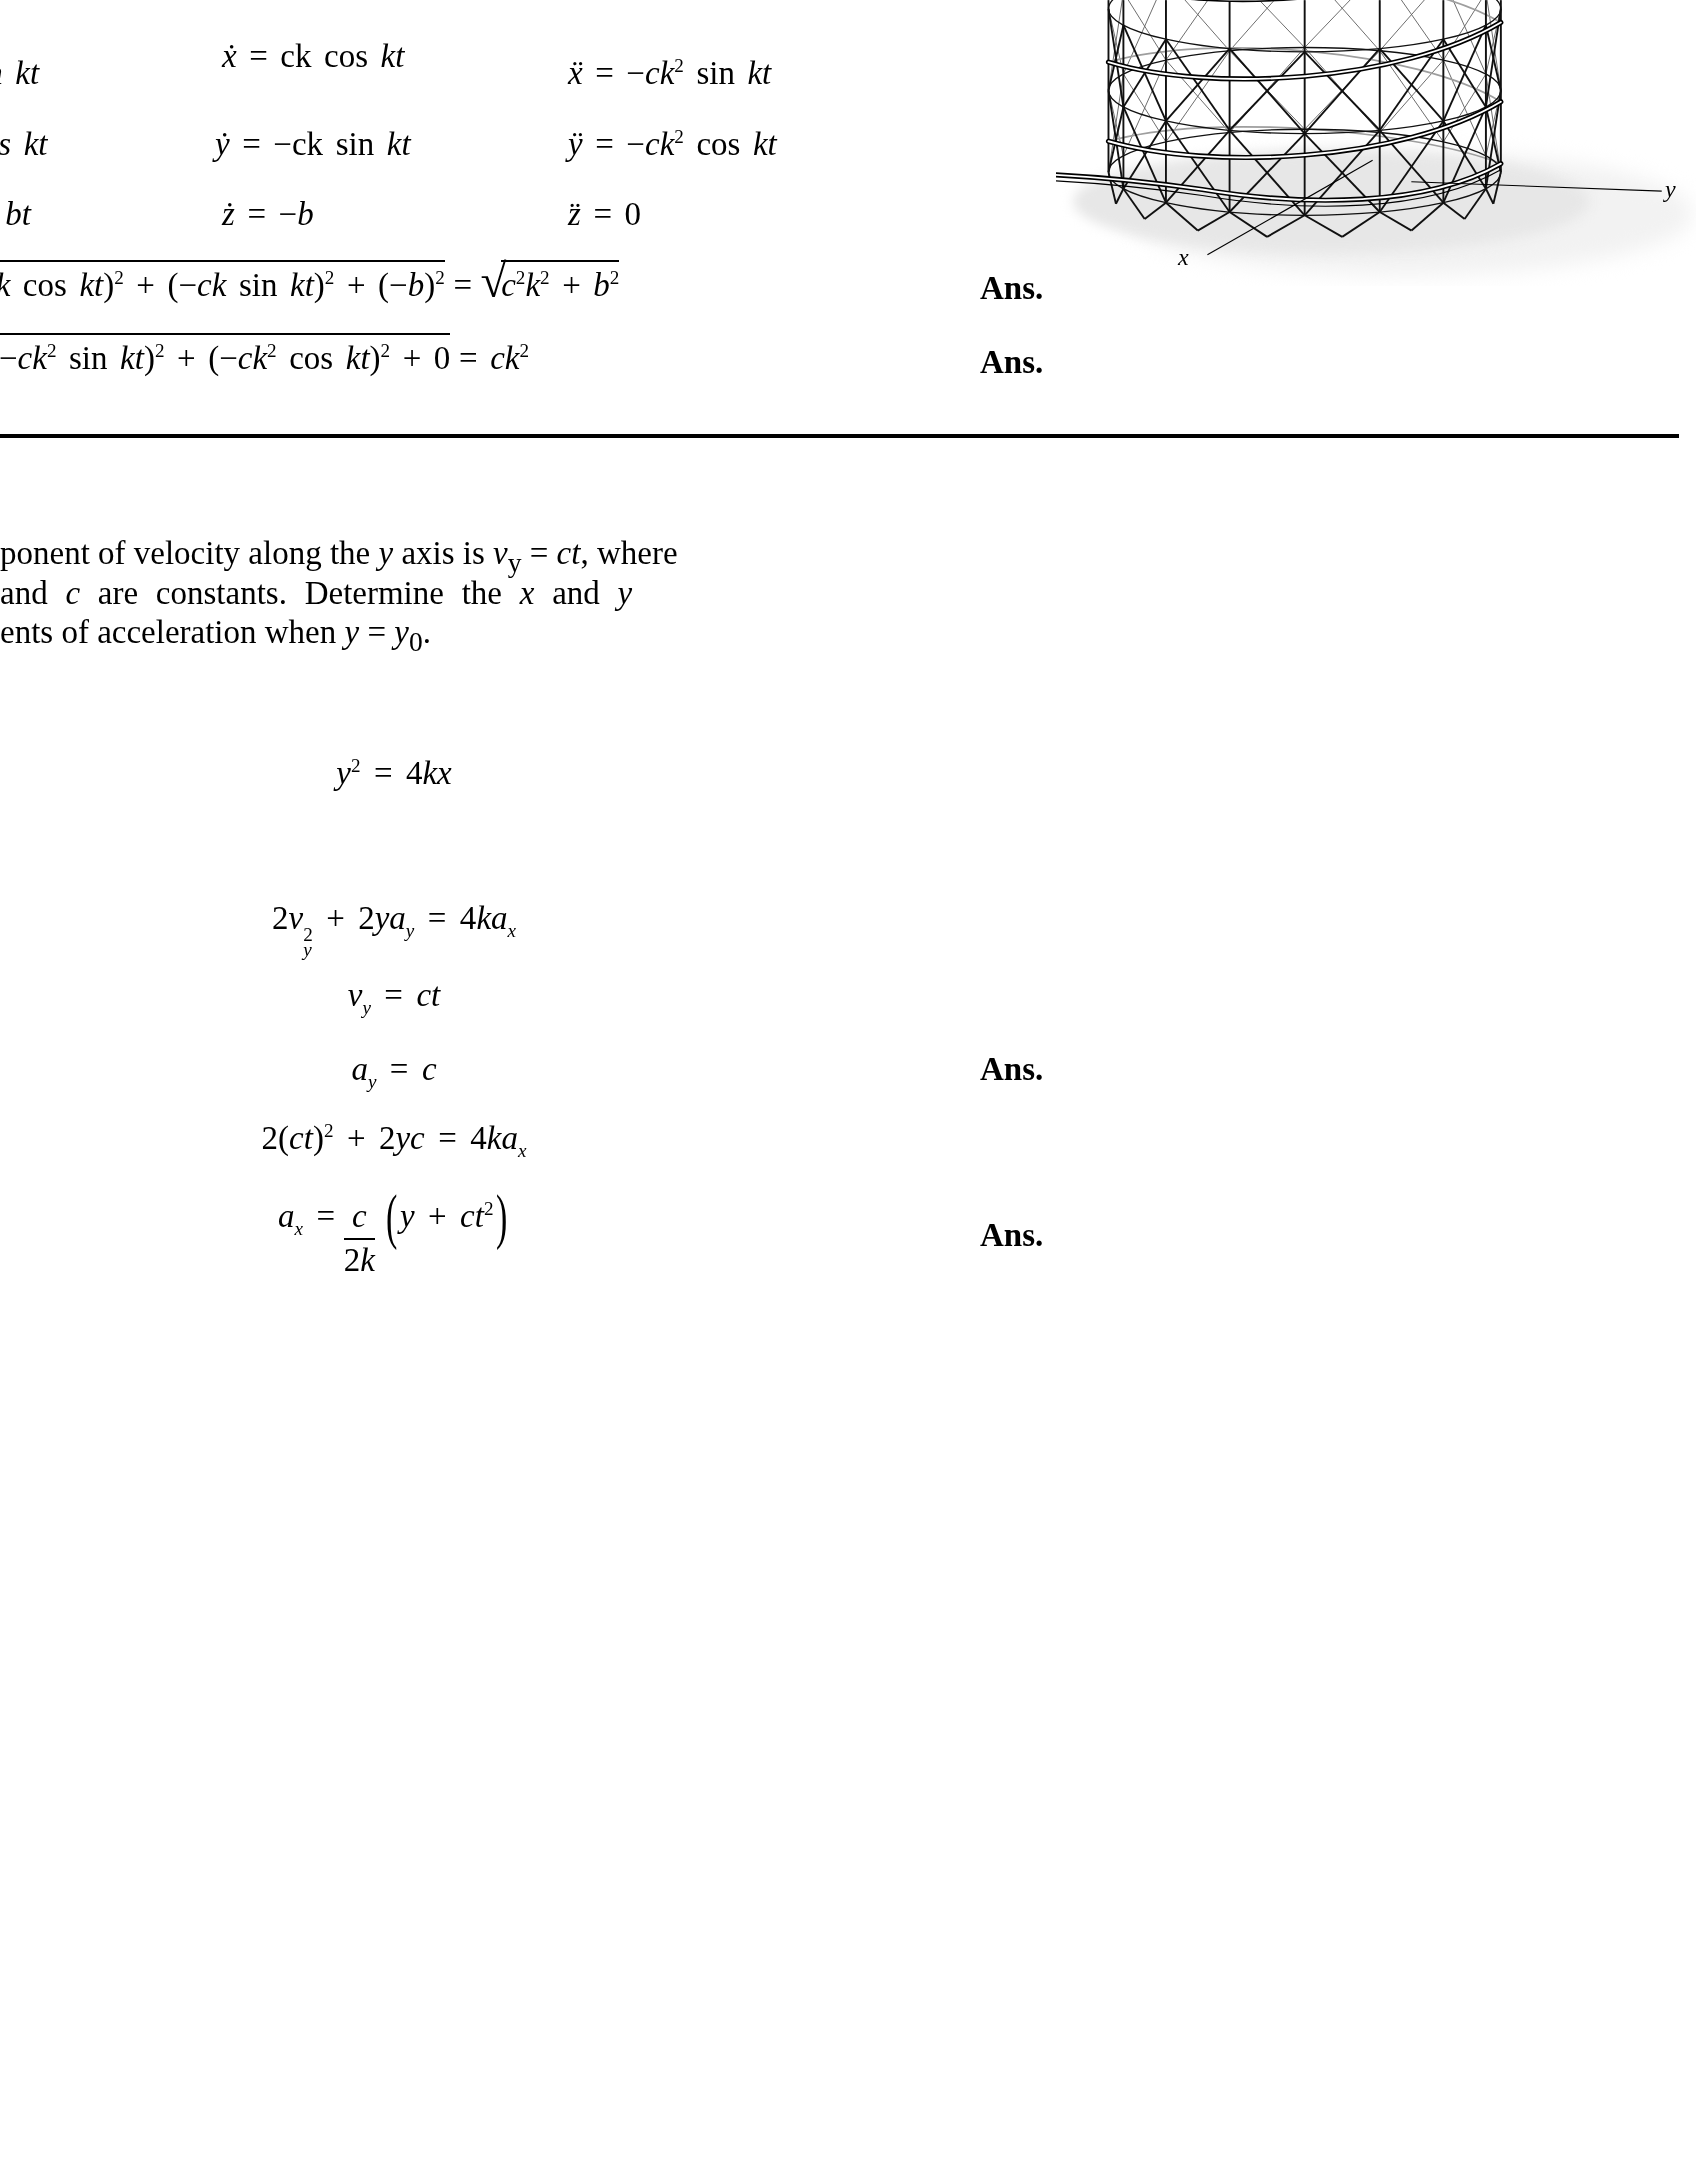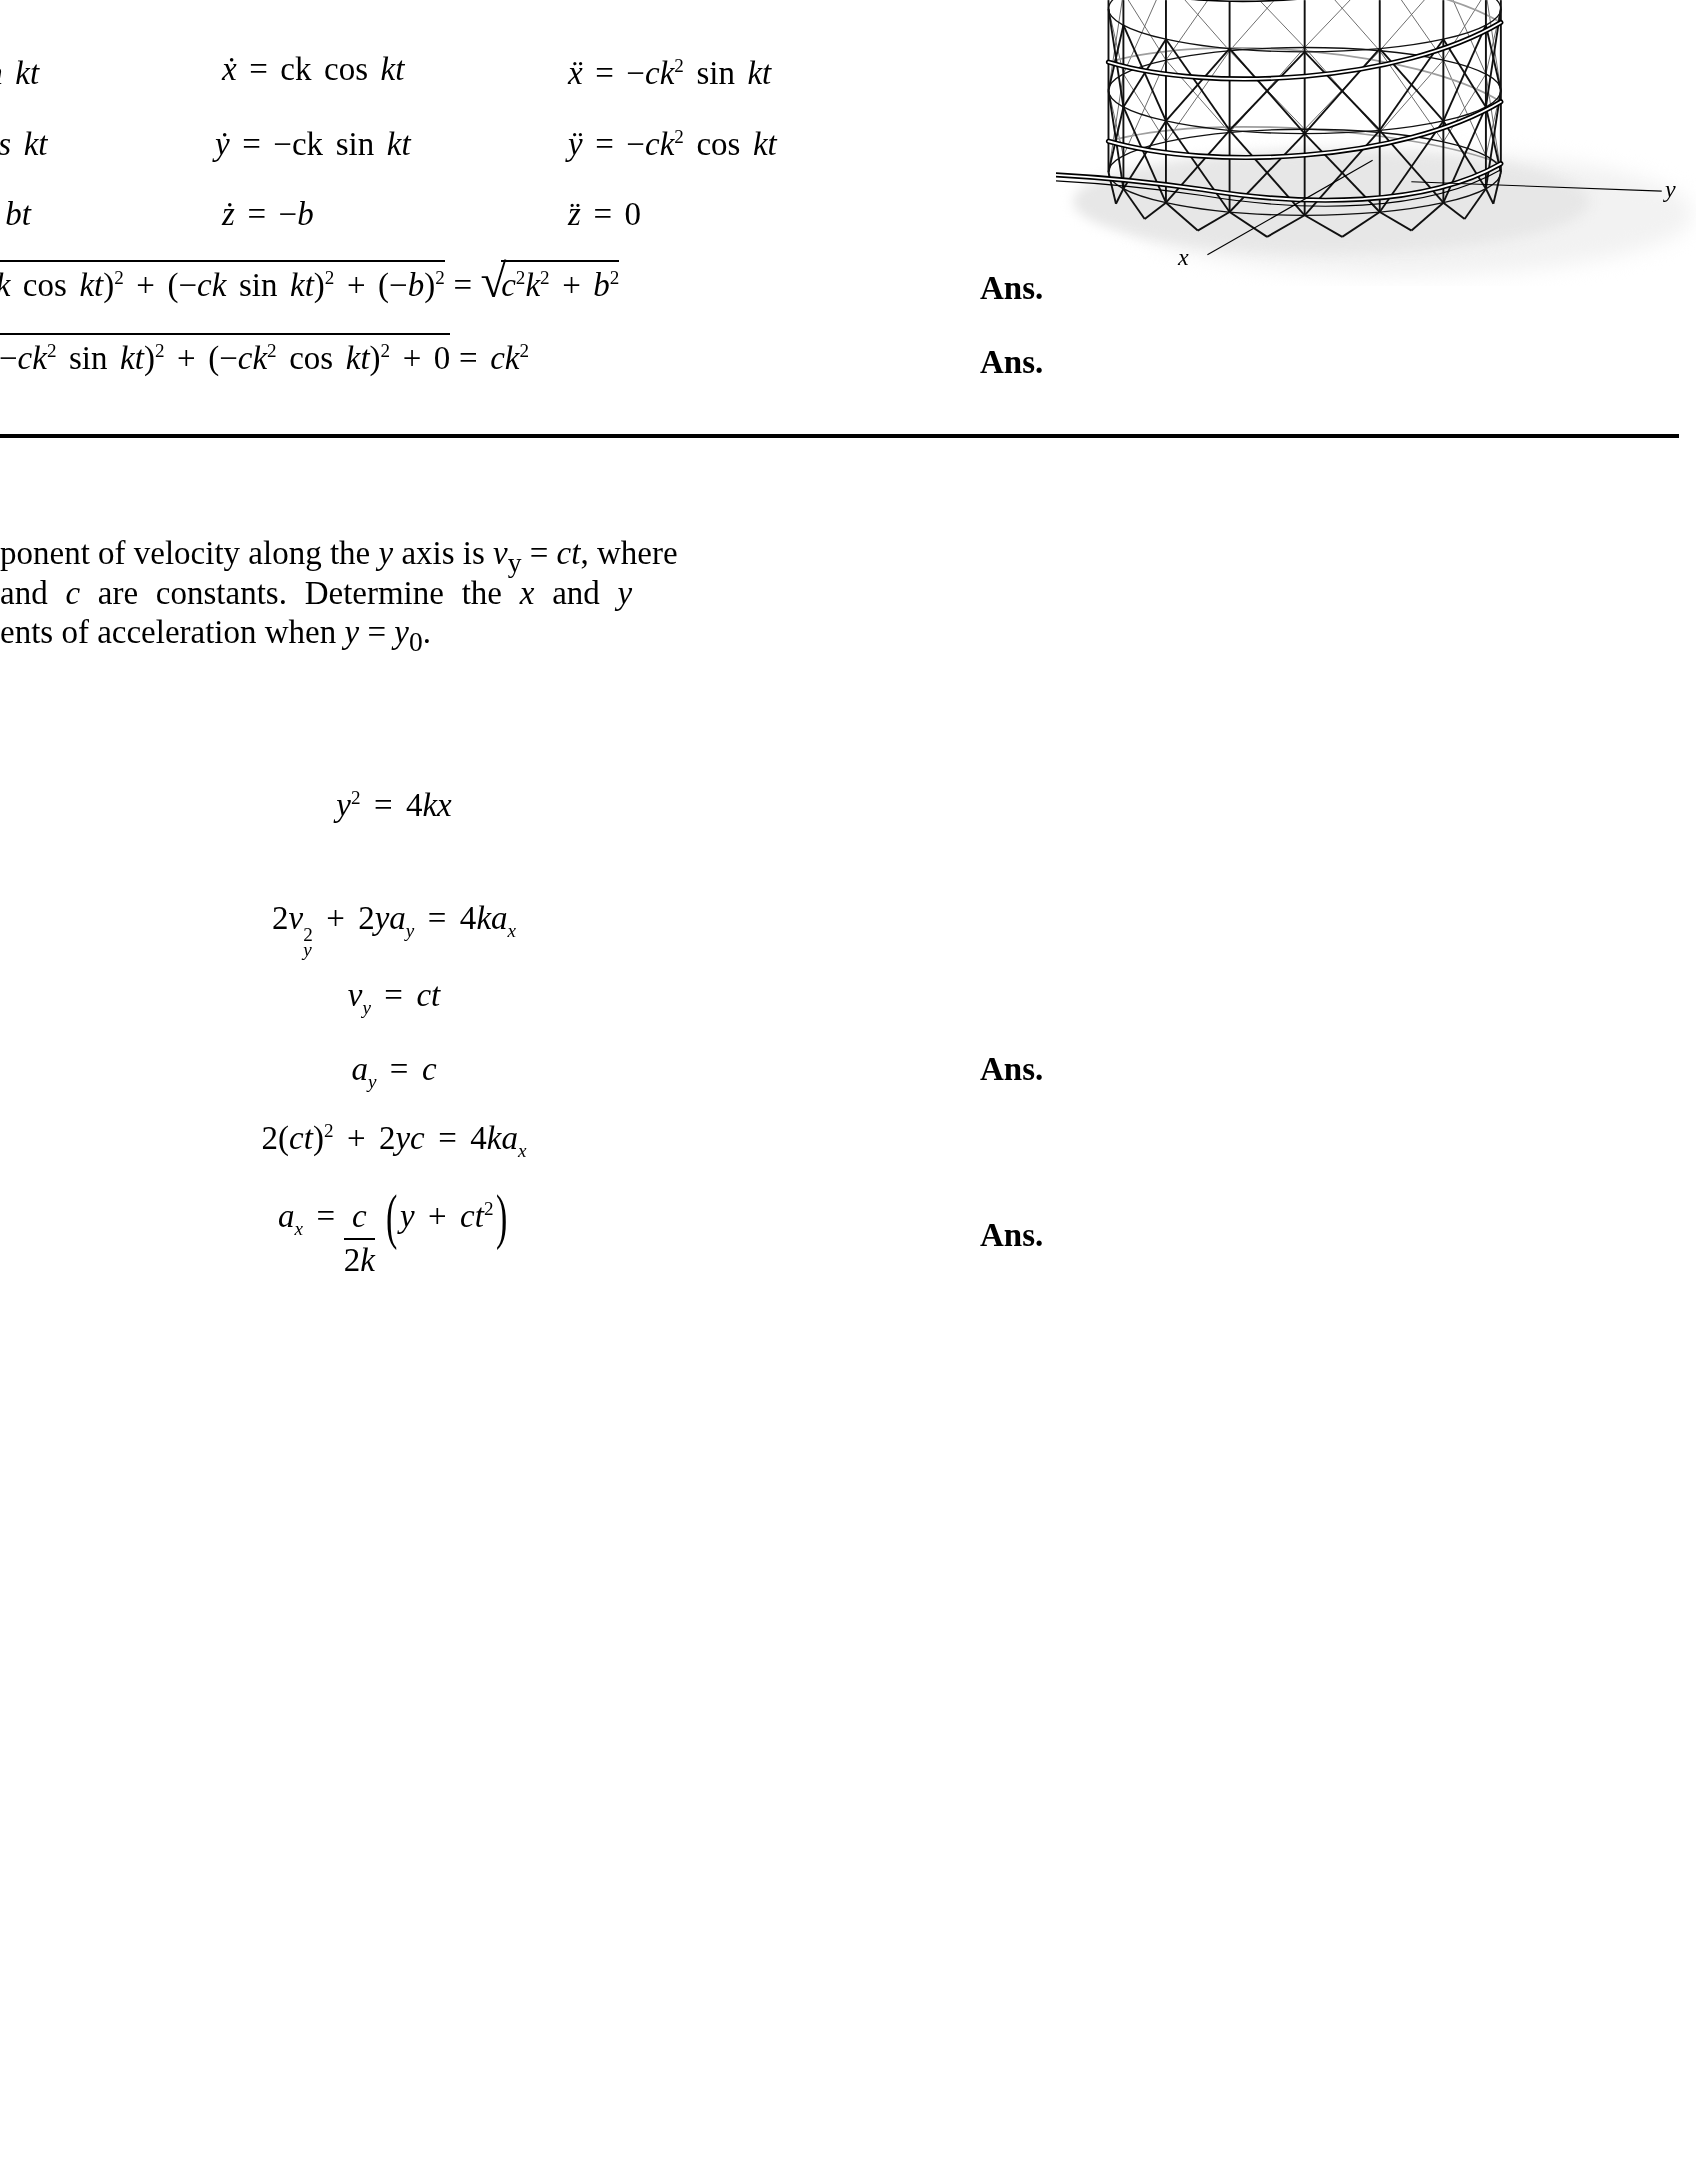--- a/index.html
+++ b/index.html
@@ -31,21 +31,21 @@
   .axlabel{position:absolute;font-style:italic;font-size:24px;}
   .sh1{fill:#e7e7e7;filter:blur(7px);}
   .sh2{fill:#f2f2f2;filter:blur(12px);}
 </style>
 </head>
 <body>
 
 <div class="page">
 
   <div class="abs eq m" style="top:55px;left:-13.8px"><i>n kt</i></div>
-  <div class="abs eq m" style="top:51px;left:222px"><i>ẋ</i> = ck cos <i>kt</i></div>
+  <div class="abs eq m" style="top:38px;left:222px"><i>ẋ</i> = ck cos <i>kt</i></div>
   <div class="abs eq m" style="top:55px;left:568px"><i>ẍ</i> = −<i>ck</i><sup>2</sup> sin <i>kt</i></div>
 
   <div class="abs eq m" style="top:126px;left:-1.7px"><i>s kt</i></div>
   <div class="abs eq m" style="top:126px;left:215px"><i>ẏ</i> = −ck sin <i>kt</i></div>
   <div class="abs eq m" style="top:126px;left:568px"><i>ÿ</i> = −<i>ck</i><sup>2</sup> cos <i>kt</i></div>
 
   <div class="abs eq m" style="top:196px;left:5.2px"><i>bt</i></div>
   <div class="abs eq m" style="top:196px;left:222px"><i>ż</i> = −<i>b</i></div>
   <div class="abs eq m" style="top:196px;left:568px"><i>z̈</i> = 0</div>
 
@@ -192,21 +192,21 @@
     <span class="axlabel" style="left:122px;top:244px">x</span>
     <span class="axlabel" style="left:609px;top:176px">y</span>
   </div>
 
   <div class="divider" style="top:434px;left:0;width:1679px;height:4.3px"></div>
 
   <div class="abs ptext m" style="top:575px;left:0;word-spacing:9.5px">and <i>c</i> are constants. Determine the <i>x</i> and <i>y</i></div>
   <div class="abs ptext m" style="top:535px;left:0">ponent of velocity along the <i>y</i> axis is <i>v</i><sub>y</sub> = <i>ct</i>, where</div>
   <div class="abs ptext m" style="top:614px;left:0">ents of acceleration when <i>y</i> = <i>y</i><sub>0</sub>.</div>
 
-  <div class="sol m" style="top:787px"><i>y</i><sup>2</sup> = 4<i>kx</i></div>
+  <div class="sol m" style="top:755px"><i>y</i><sup>2</sup> = 4<i>kx</i></div>
   <div class="sol m" style="top:900px">2<i>v</i><span class="ss">
         <span class="s1">2</span>
         <span class="s2">y</span>
       </span> + 2<i>ya</i><sub>y</sub> = 4<i>ka</i><sub>x</sub></div>
   <div class="sol m" style="top:1051px"><i>a</i><sub>y</sub> = <i>c</i></div>
   <div class="sol m" style="top:977px"><i>v</i><sub>y</sub> = <i>ct</i></div>
   <div class="abs ans" style="top:1051px;left:980px">Ans.</div>
   <div class="sol m" style="top:1120px">2(<i>ct</i>)<sup>2</sup> + 2<i>yc</i> = 4<i>ka</i><sub>x</sub></div>
 
   <div class="sol fracline" style="top:1198px">

